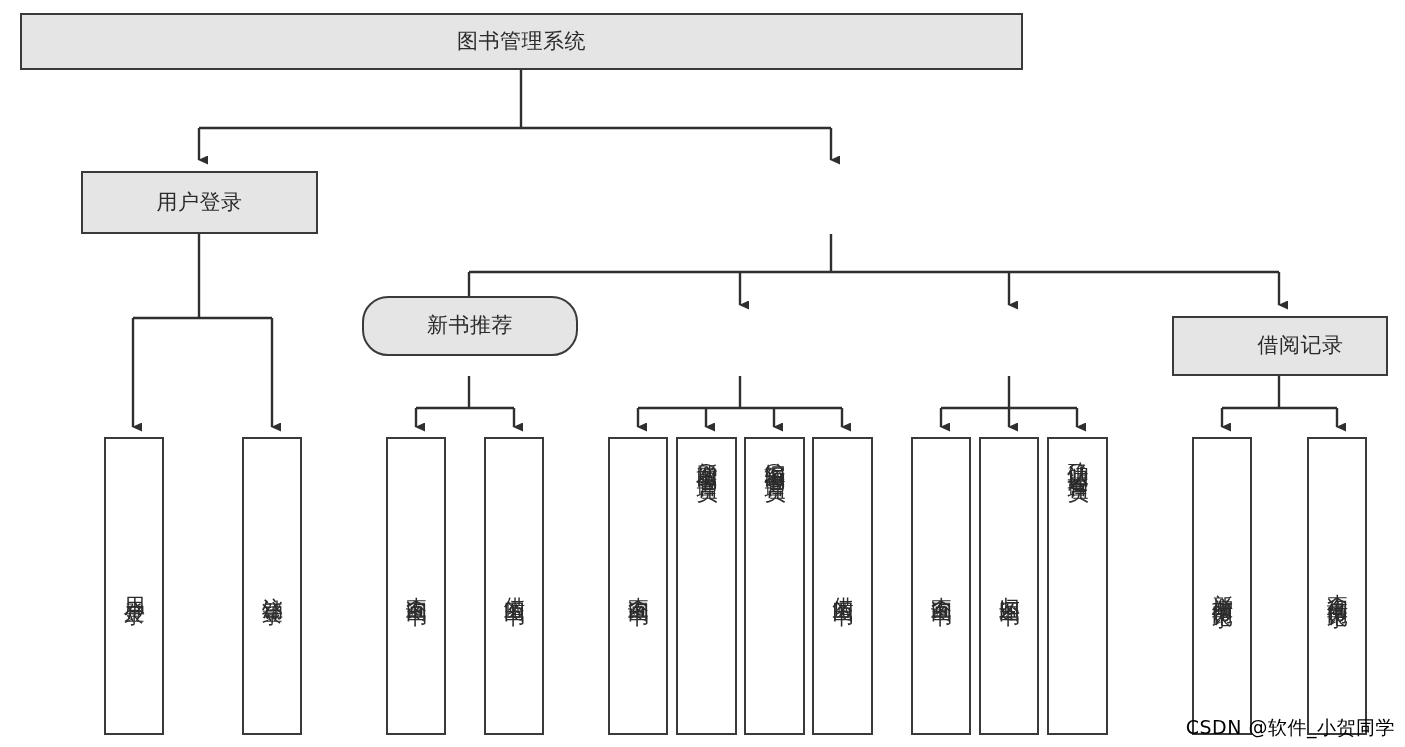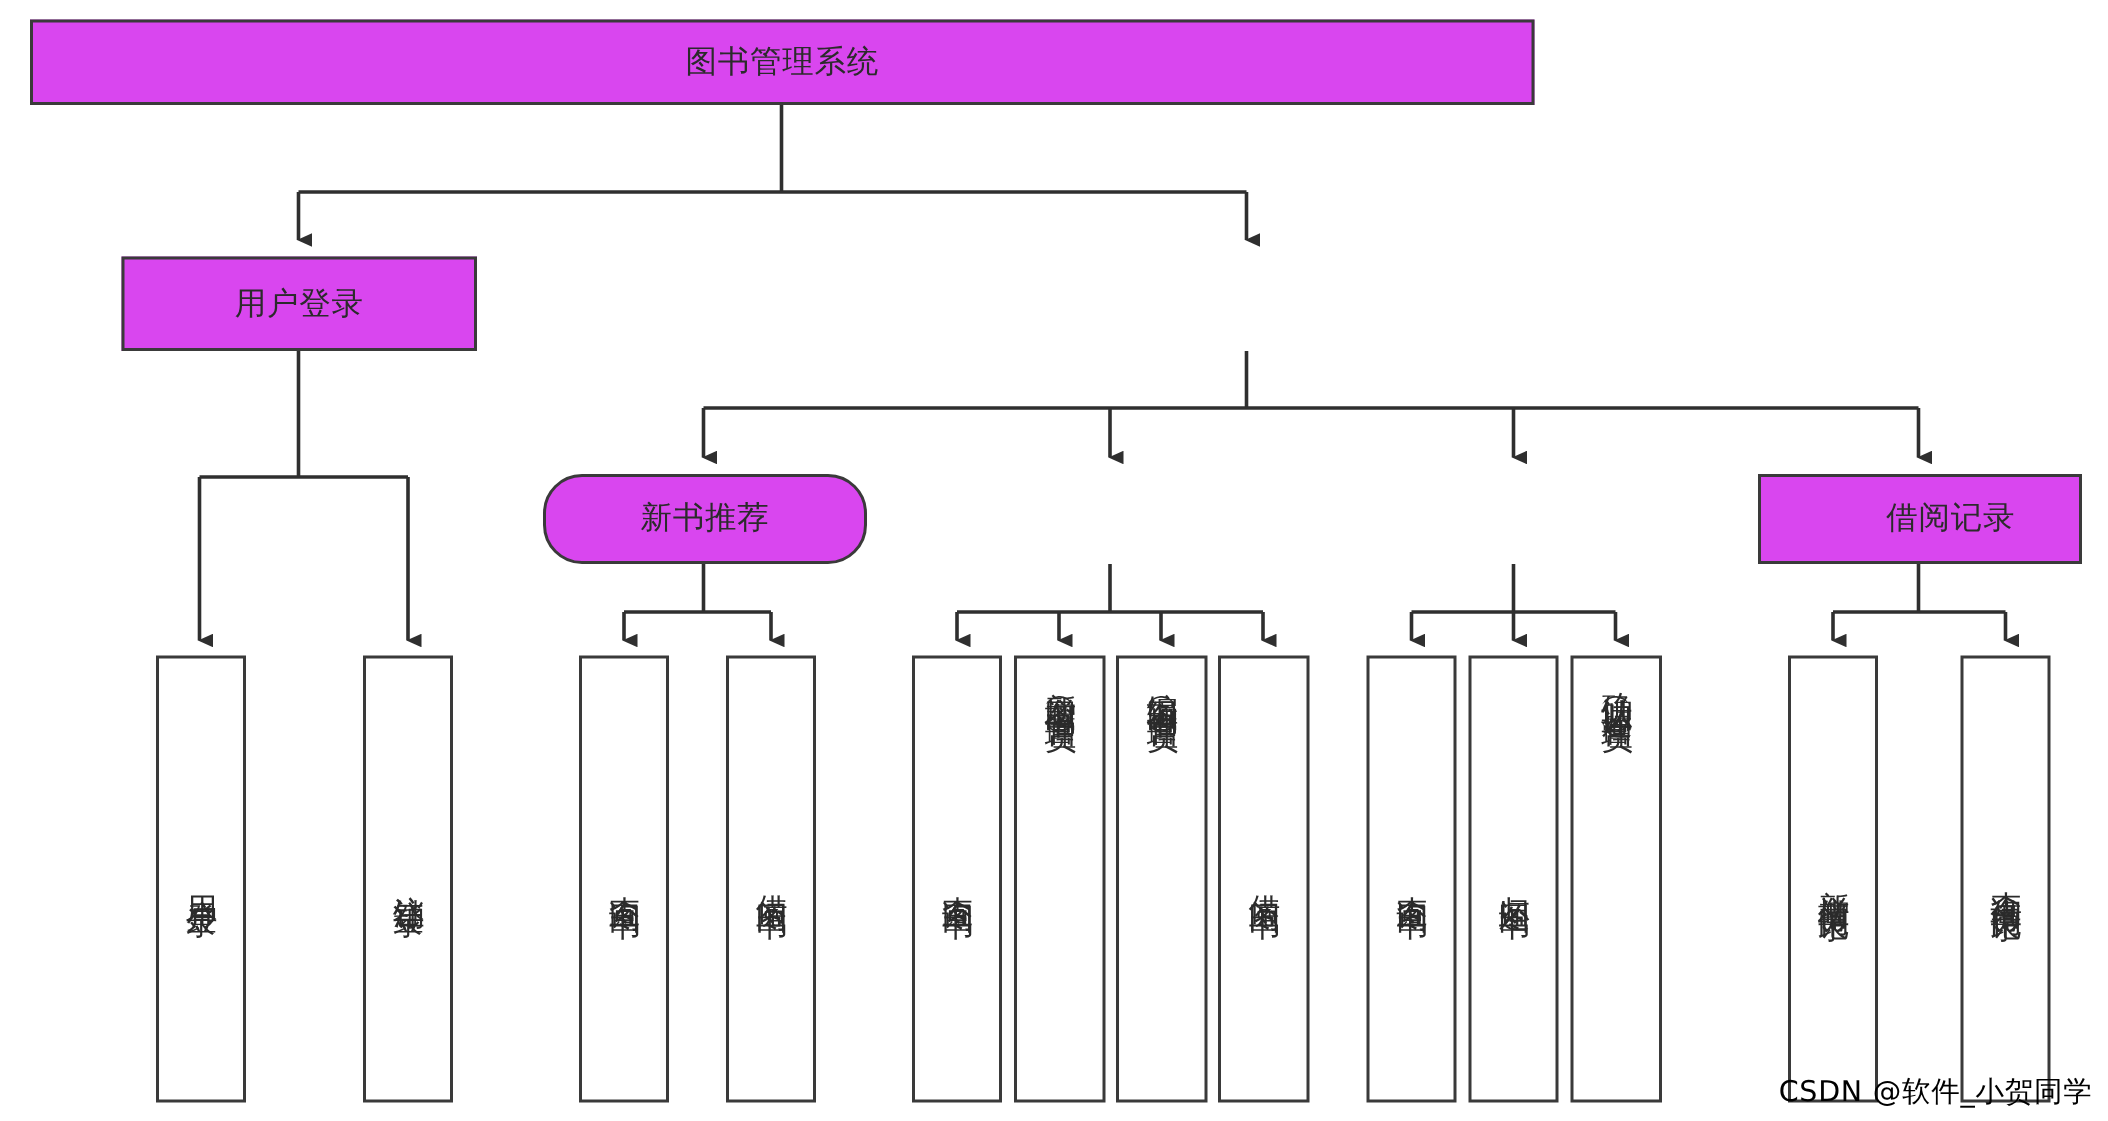--- a/index.html
+++ b/index.html
@@ -17,21 +17,21 @@
   #diagram-root {
     position: absolute;
     left: 0;
     top: 0;
     width: 1405px;
     height: 747px;
   }
   .node-box {
     position: absolute;
     box-sizing: border-box;
-    background: #d946ef;
+    background: #e5e5e5;
     border: 2px solid #3a3a3a;
     display: flex;
     align-items: center;
     justify-content: center;
   }
   .node-label-h {
     font-size: 21px;
     color: #2b2b2b;
     line-height: 1.1;
     letter-spacing: 0.5px;
@@ -139,21 +139,21 @@
 
   <div class="node-box" style="left:20px; top:13px; width:1003px; height:57px;">
     <span class="node-label-h">图书管理系统</span>
   </div>
 
   <div class="node-box" style="left:81px; top:171px; width:237px; height:63px;">
     <span class="node-label-h">用户登录</span>
   </div>
 
 
-  <div class="node-box" style="left:362px; top:316px; width:216px; height:60px;border-radius:26px;">
+  <div class="node-box" style="left:362px; top:296px; width:216px; height:60px;border-radius:26px;">
     <span class="node-label-h">新书推荐</span>
   </div>
 
 
 
   <div class="node-box" style="left:1172px; top:316px; width:216px; height:60px;padding-left:41px;">
     <span class="node-label-h">借阅记录</span>
   </div>
 
   <div class="leaf-box centered" style="left:104px; top:437px; width:60px; height:298px;">

